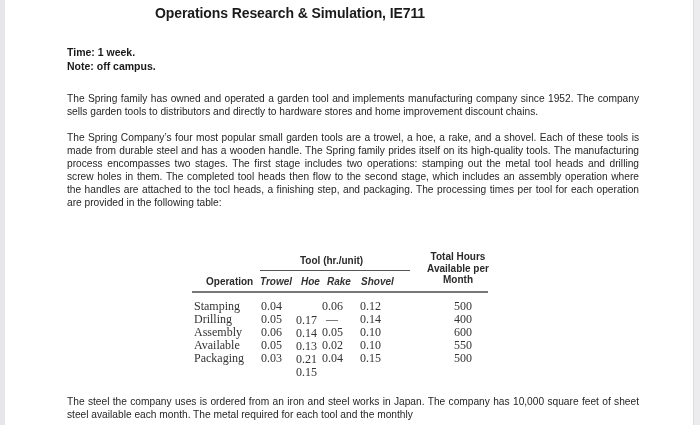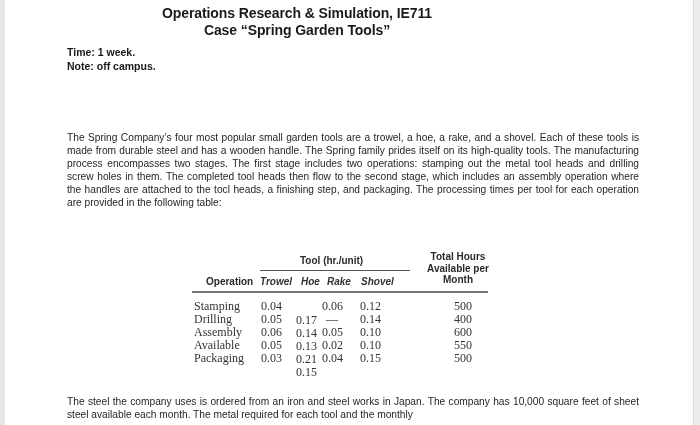--- a/index.html
+++ b/index.html
@@ -16,21 +16,21 @@
     }
     .edge-right {
       position: absolute; right: 0; top: 0; width: 6px; height: 425px;
       background: #ececef;
       border-left: 1px solid #dcdce0;
     }
     .page {
       position: absolute; left: 0; top: 0; width: 700px; height: 425px;
     }
     .title {
-      position: absolute; left: 13px; width: 568px; text-align: center;
+      position: absolute; left: 6px; width: 568px; text-align: center;
       font-weight: bold; font-size: 14px; letter-spacing: -0.1px;
       color: #1a1a1a;
     }
     .title.l1 { top: 5px; }
     .title.l2 { top: 22px; }
     .meta {
       position: absolute; left: 67px; font-size: 10.5px; font-weight: bold; color: #1a1a1a;
     }
     .meta.l1 { top: 46px; }
     .meta.l2 { top: 60px; }
@@ -81,25 +81,27 @@
     .c-to { left: 262px; }
   </style>
 </head>
 <body>
 
 <div class="edge-left"></div>
 <div class="edge-right"></div>
 
 <div class="page">
   <div class="title l1">Operations Research &amp; Simulation, IE711</div>
-  <div class="title l2">Case “Spring Garden Tools”</div>
 
   <div class="meta l1">Time: 1 week.</div>
   <div class="meta l2">Note: off campus.</div>
 
+  <div class="para p1">
+    <p>The Spring family has owned and operated a garden tool and implements manufacturing company since 1952. The company sells garden tools to distributors and directly to hardware stores and home improvement discount chains.</p>
+  </div>
   <div class="para p2">
     <p>The Spring Company’s four most popular small garden tools are a trowel, a hoe, a rake, and a shovel. Each of these tools is made from durable steel and has a wooden handle. The Spring family prides itself on its high-quality tools. The manufacturing process encompasses two stages. The first stage includes two operations: stamping out the metal tool heads and drilling screw holes in them. The completed tool heads then flow to the second stage, which includes an assembly operation where the handles are attached to the tocl heads, a finishing step, and packaging. The processing times per tool for each operation are provided in the following table:</p>
   </div>
 
   <div class="tbl">
     <div class="tool-hdr">Tool (hr./unit)</div>
     <div class="tool-line"></div>
     <div class="total-hdr">
       <div>Total Hours</div>
       <div>Available per</div>

